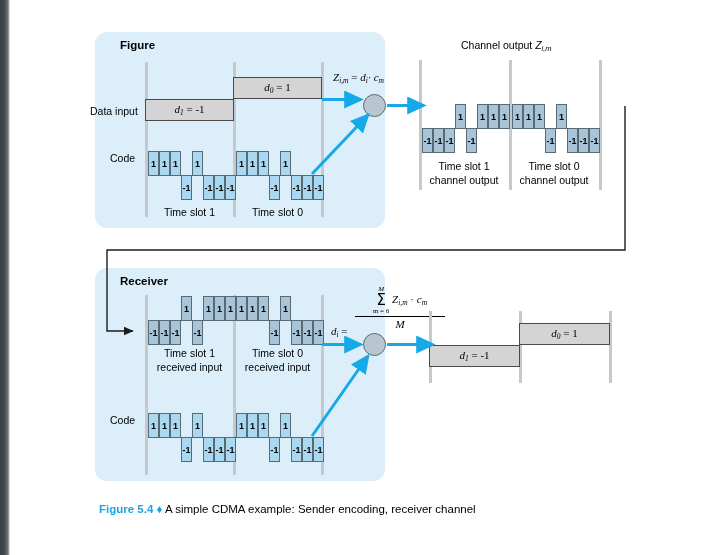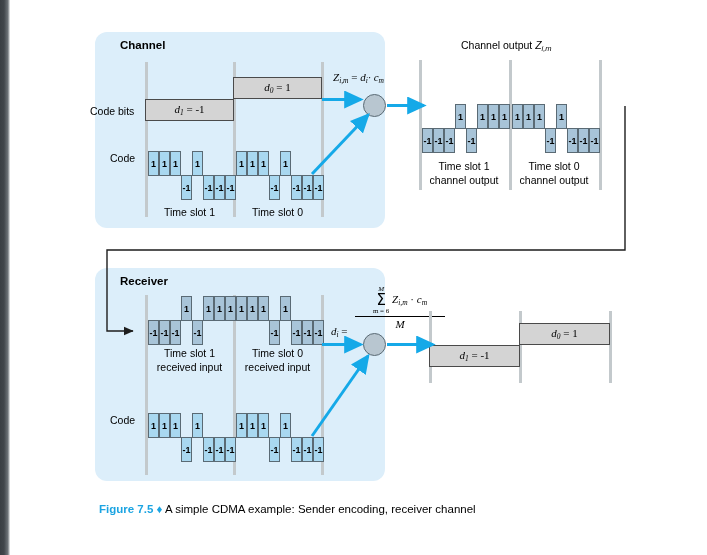--- a/index.html
+++ b/index.html
@@ -64,27 +64,27 @@
   .cap .fignum{color:#1ba4e2;font-weight:bold;}
   .cap .dia{color:#1ba4e2;}
 </style>
 </head>
 <body>
 
 <div class="gutter"></div>
 
 <div class="panel" style="left:95px;top:32px;width:290px;height:196px;"></div>
 
-<div class="ttl" style="left:120px;top:39px;">Channel</div>
+<div class="ttl" style="left:120px;top:39px;">Figure</div>
 
 <div class="vline" style="left:145px;top:62px;height:155px;"></div>
 <div class="vline" style="left:233px;top:62px;height:155px;"></div>
 <div class="vline" style="left:321px;top:62px;height:155px;"></div>
 
-<div class="lbl" style="left:90px;top:105px;">Code bits</div>
+<div class="lbl" style="left:90px;top:105px;">Data input</div>
 
 <div class="dbit" style="left:145px;top:99px;width:89px;height:22px;">
   <span class="fml" style="position:static;"><i>d</i><span class="sub">1</span>&nbsp;<span>= -1</span></span>
 </div>
 
 <div class="dbit" style="left:233px;top:77px;width:89px;height:22px;">
   <span class="fml" style="position:static;"><i>d</i><span class="sub">0</span>&nbsp;<span>= 1</span></span>
 </div>
 
 <div class="lbl" style="left:110px;top:152px;">Code</div>
@@ -268,16 +268,16 @@
   <polyline points="625,106 625,250 107,250 107,331 133,331" fill="none" stroke="#1d1d1d" stroke-width="1.4" marker-end="url(#ahk)"></polyline>
 
   <line x1="322" y1="344.5" x2="361" y2="344.5" stroke="#15a9e8" stroke-width="3" marker-end="url(#ah)"></line>
 
   <line x1="312" y1="436" x2="368" y2="356" stroke="#15a9e8" stroke-width="3" marker-end="url(#ah)"></line>
 
   <line x1="387" y1="344.5" x2="433" y2="344.5" stroke="#15a9e8" stroke-width="3" marker-end="url(#ah)"></line>
 </svg>
 
 <div class="cap" style="left:99px;top:503px;">
-  <span class="fignum">Figure 7.5</span>
+  <span class="fignum">Figure 5.4</span>
   <span class="dia">♦</span>
   <span>A simple CDMA example: Sender encoding, receiver channel</span>
 </div>
 
 </body></html>

